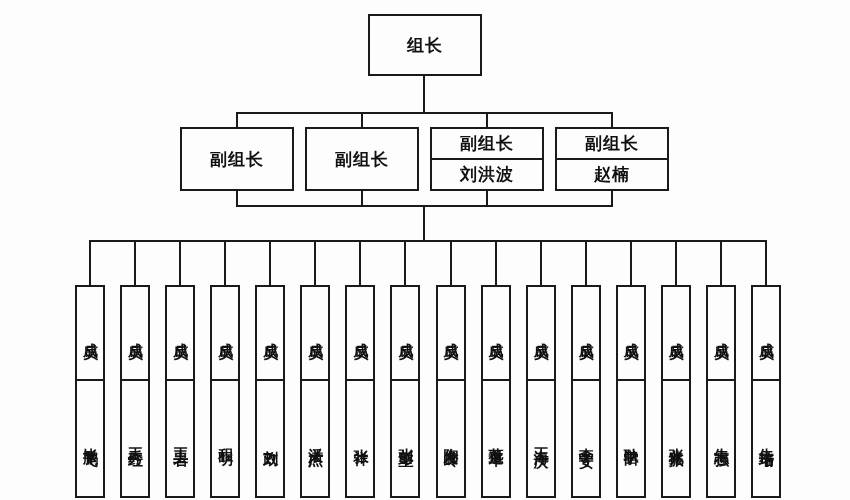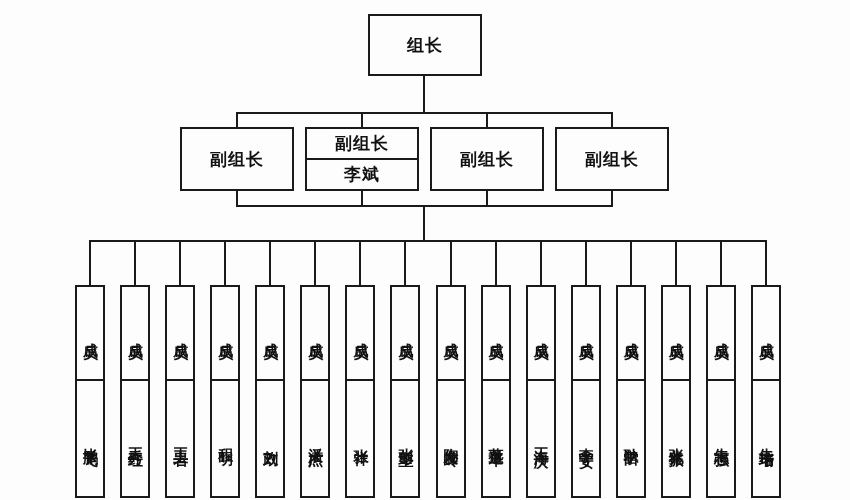--- a/index.html
+++ b/index.html
@@ -54,27 +54,28 @@
   <div class="line" style="left:236px;top:112px;width:2px;height:15px;"></div>
   <div class="line" style="left:361px;top:112px;width:2px;height:15px;"></div>
   <div class="line" style="left:486px;top:112px;width:2px;height:15px;"></div>
   <div class="line" style="left:611px;top:112px;width:2px;height:15px;"></div>
 
   <div class="box" style="left:180px;top:127px;width:114px;height:64px;">
     <div class="cell">副组长</div>
   </div>
   <div class="box" style="left:305px;top:127px;width:114px;height:64px;">
     <div class="cell">副组长</div>
-    <div class="cell split">李斌</div>
   </div>
   <div class="box" style="left:430px;top:127px;width:114px;height:64px;">
     <div class="cell">副组长</div>
+    <div class="cell split">刘洪波</div>
   </div>
   <div class="box" style="left:555px;top:127px;width:114px;height:64px;">
     <div class="cell">副组长</div>
+    <div class="cell split">赵楠</div>
   </div>
 
   <div class="line" style="left:236px;top:191px;width:2px;height:14px;"></div>
   <div class="line" style="left:361px;top:191px;width:2px;height:14px;"></div>
   <div class="line" style="left:486px;top:191px;width:2px;height:14px;"></div>
   <div class="line" style="left:611px;top:191px;width:2px;height:14px;"></div>
   <div class="line" style="left:236px;top:205px;width:377px;height:2px;"></div>
   <div class="line" style="left:423px;top:205px;width:2px;height:35px;"></div>
   <div class="line" style="left:89px;top:240px;width:678px;height:2px;"></div>
 

